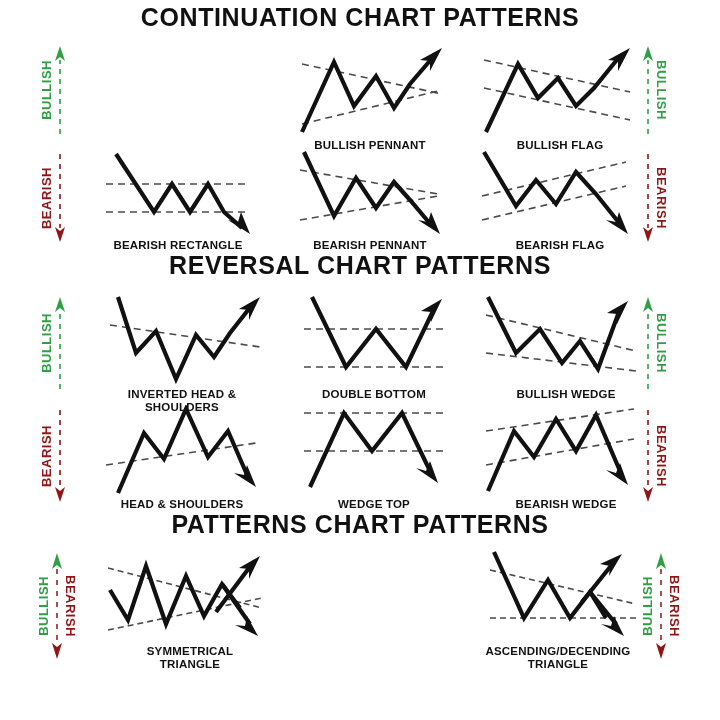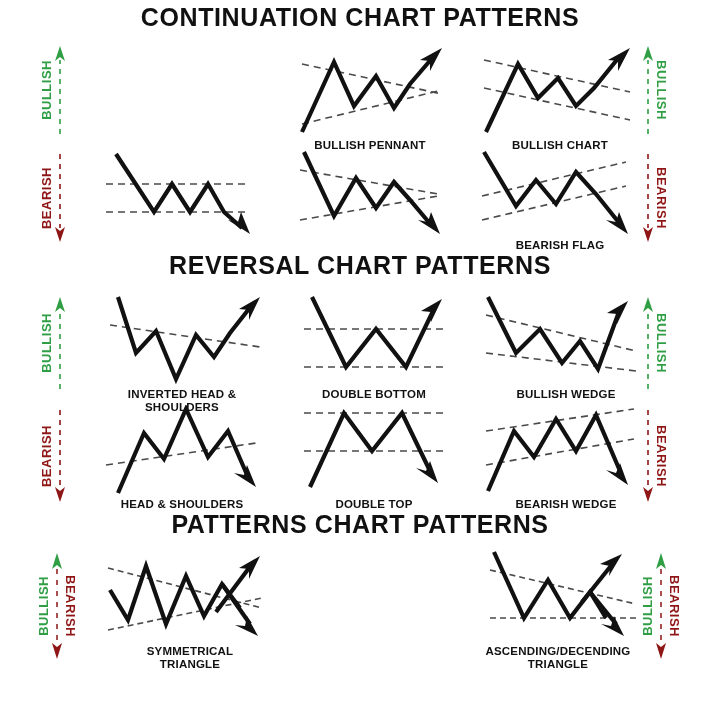--- a/index.html
+++ b/index.html
@@ -183,39 +183,41 @@
       <div class="cell-label">BULLISH PENNANT</div>
     </div>
 
     <div class="cell" style="left:480px;top:40px;width:160px;">
       <svg width="160" height="98" viewBox="0 0 160 98">
         <line class="trend-line" x1="4" y1="20" x2="150" y2="52"></line>
         <line class="trend-line" x1="4" y1="48" x2="150" y2="80"></line>
         <polyline class="price-line" points="6,92 38,24 58,58 78,38 96,66 114,48 140,16"></polyline>
         <path d="M150 8 L128 20 L138 21 L138 31 Z" fill="#111111"></path>
       </svg>
-      <div class="cell-label">BULLISH CHART</div>
+      <div class="cell-label">BULLISH FLAG</div>
     </div>
 
     <div class="cell" style="left:98px;top:150px;width:160px;">
       <svg width="160" height="88" viewBox="0 0 160 88">
         <line class="trend-line" x1="8" y1="34" x2="152" y2="34"></line>
         <line class="trend-line" x1="8" y1="62" x2="152" y2="62"></line>
         <polyline class="price-line" points="18,4 56,62 74,34 92,62 110,34 126,62 144,78"></polyline>
         <path d="M152 84 L143 62 L140 72 L130 70 Z" fill="#111111"></path>
       </svg>
+      <div class="cell-label">BEARISH RECTANGLE</div>
     </div>
 
     <div class="cell" style="left:290px;top:150px;width:160px;">
       <svg width="160" height="88" viewBox="0 0 160 88">
         <line class="trend-line" x1="10" y1="20" x2="148" y2="44"></line>
         <line class="trend-line" x1="10" y1="70" x2="148" y2="46"></line>
         <polyline class="price-line" points="14,2 44,66 66,28 86,58 104,32 120,50 142,76"></polyline>
         <path d="M150 84 L141 62 L138 72 L128 70 Z" fill="#111111"></path>
       </svg>
+      <div class="cell-label">BEARISH PENNANT</div>
     </div>
 
     <div class="cell" style="left:480px;top:150px;width:160px;">
       <svg width="160" height="88" viewBox="0 0 160 88">
         <line class="trend-line" x1="2" y1="46" x2="146" y2="12"></line>
         <line class="trend-line" x1="2" y1="70" x2="146" y2="36"></line>
         <polyline class="price-line" points="4,2 36,56 56,30 76,54 96,22 116,44 140,74"></polyline>
         <path d="M148 84 L139 62 L136 72 L126 70 Z" fill="#111111"></path>
       </svg>
       <div class="cell-label">BEARISH FLAG</div>
@@ -309,21 +311,21 @@
       <div class="cell-label">HEAD &amp; SHOULDERS</div>
     </div>
 
     <div class="cell" style="left:294px;top:152px;width:160px;">
       <svg width="160" height="92" viewBox="0 0 160 92">
         <line class="trend-line" x1="10" y1="8" x2="150" y2="8"></line>
         <line class="trend-line" x1="10" y1="46" x2="150" y2="46"></line>
         <polyline class="price-line" points="16,82 50,8 78,46 108,8 136,66"></polyline>
         <path d="M144 78 L136 56 L132 66 L122 63 Z" fill="#111111"></path>
       </svg>
-      <div class="cell-label">DOUBLE TOP</div>
+      <div class="cell-label">WEDGE TOP</div>
     </div>
 
     <div class="cell" style="left:484px;top:152px;width:164px;">
       <svg width="164" height="92" viewBox="0 0 164 92">
         <line class="trend-line" x1="2" y1="26" x2="150" y2="4"></line>
         <line class="trend-line" x1="2" y1="60" x2="150" y2="34"></line>
         <polyline class="price-line" points="4,86 30,26 50,52 72,14 92,46 112,10 136,66"></polyline>
         <path d="M144 80 L136 58 L132 68 L122 65 Z" fill="#111111"></path>
       </svg>
       <div class="cell-label">BEARISH WEDGE</div>

